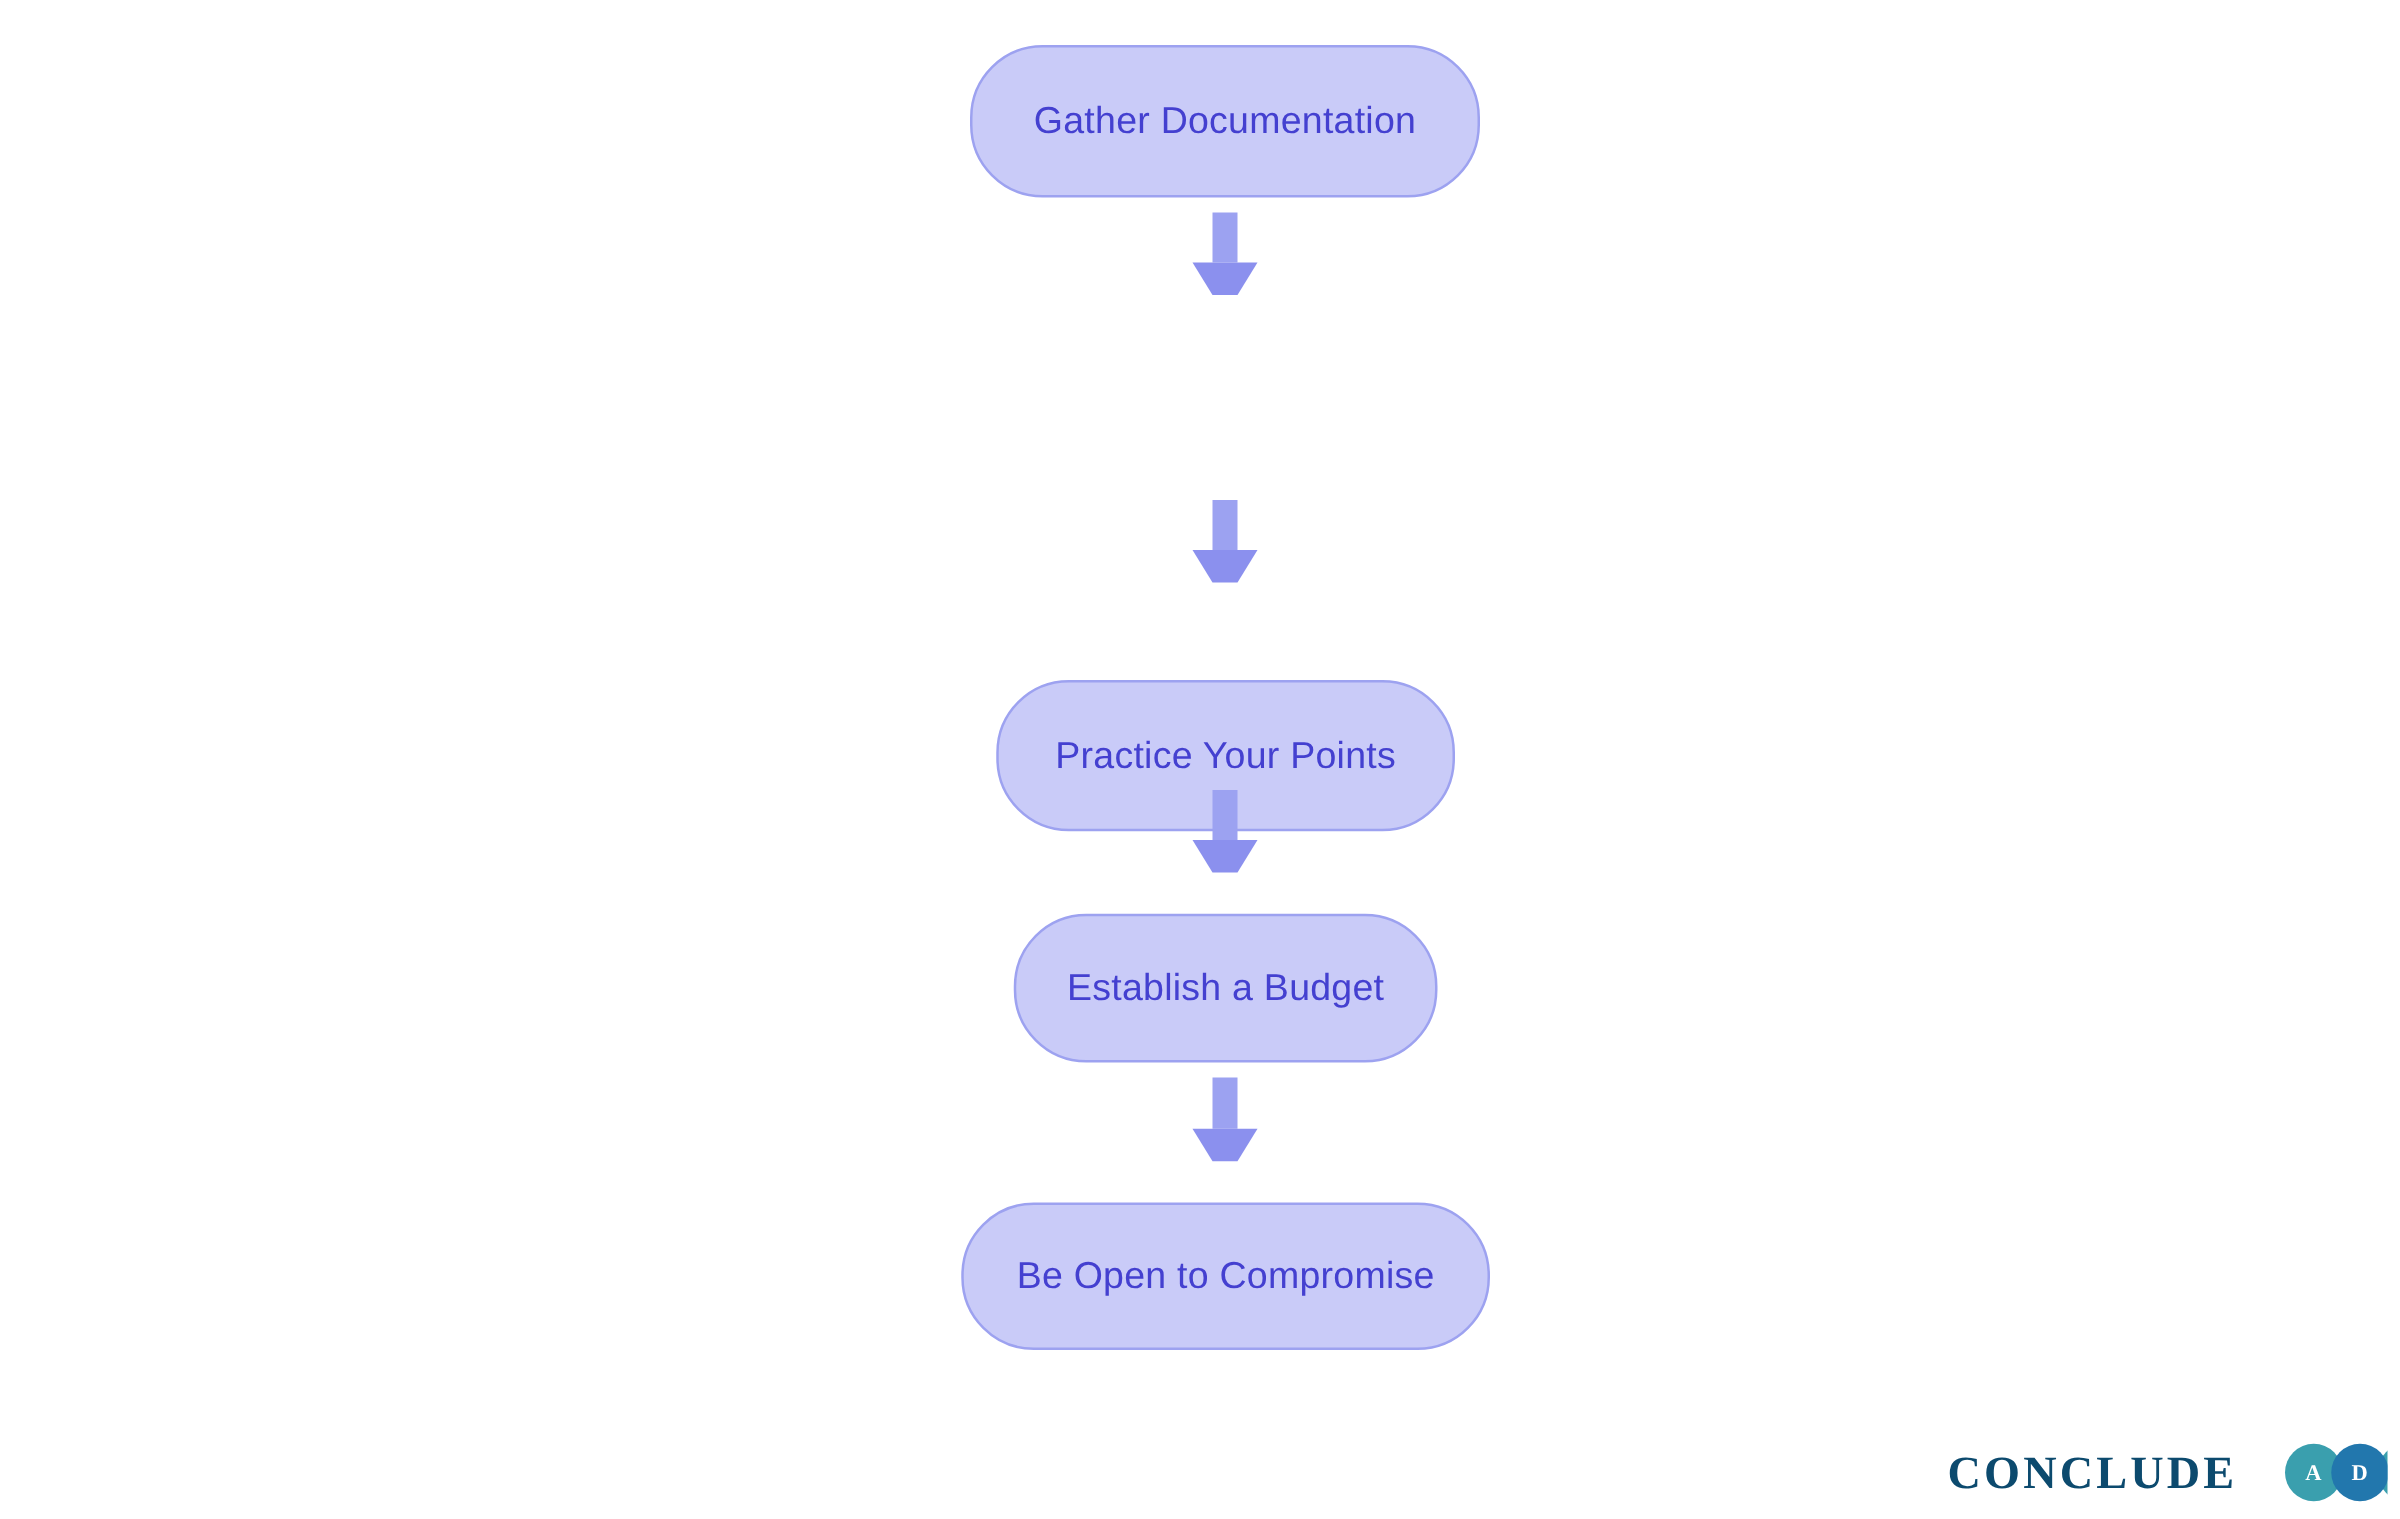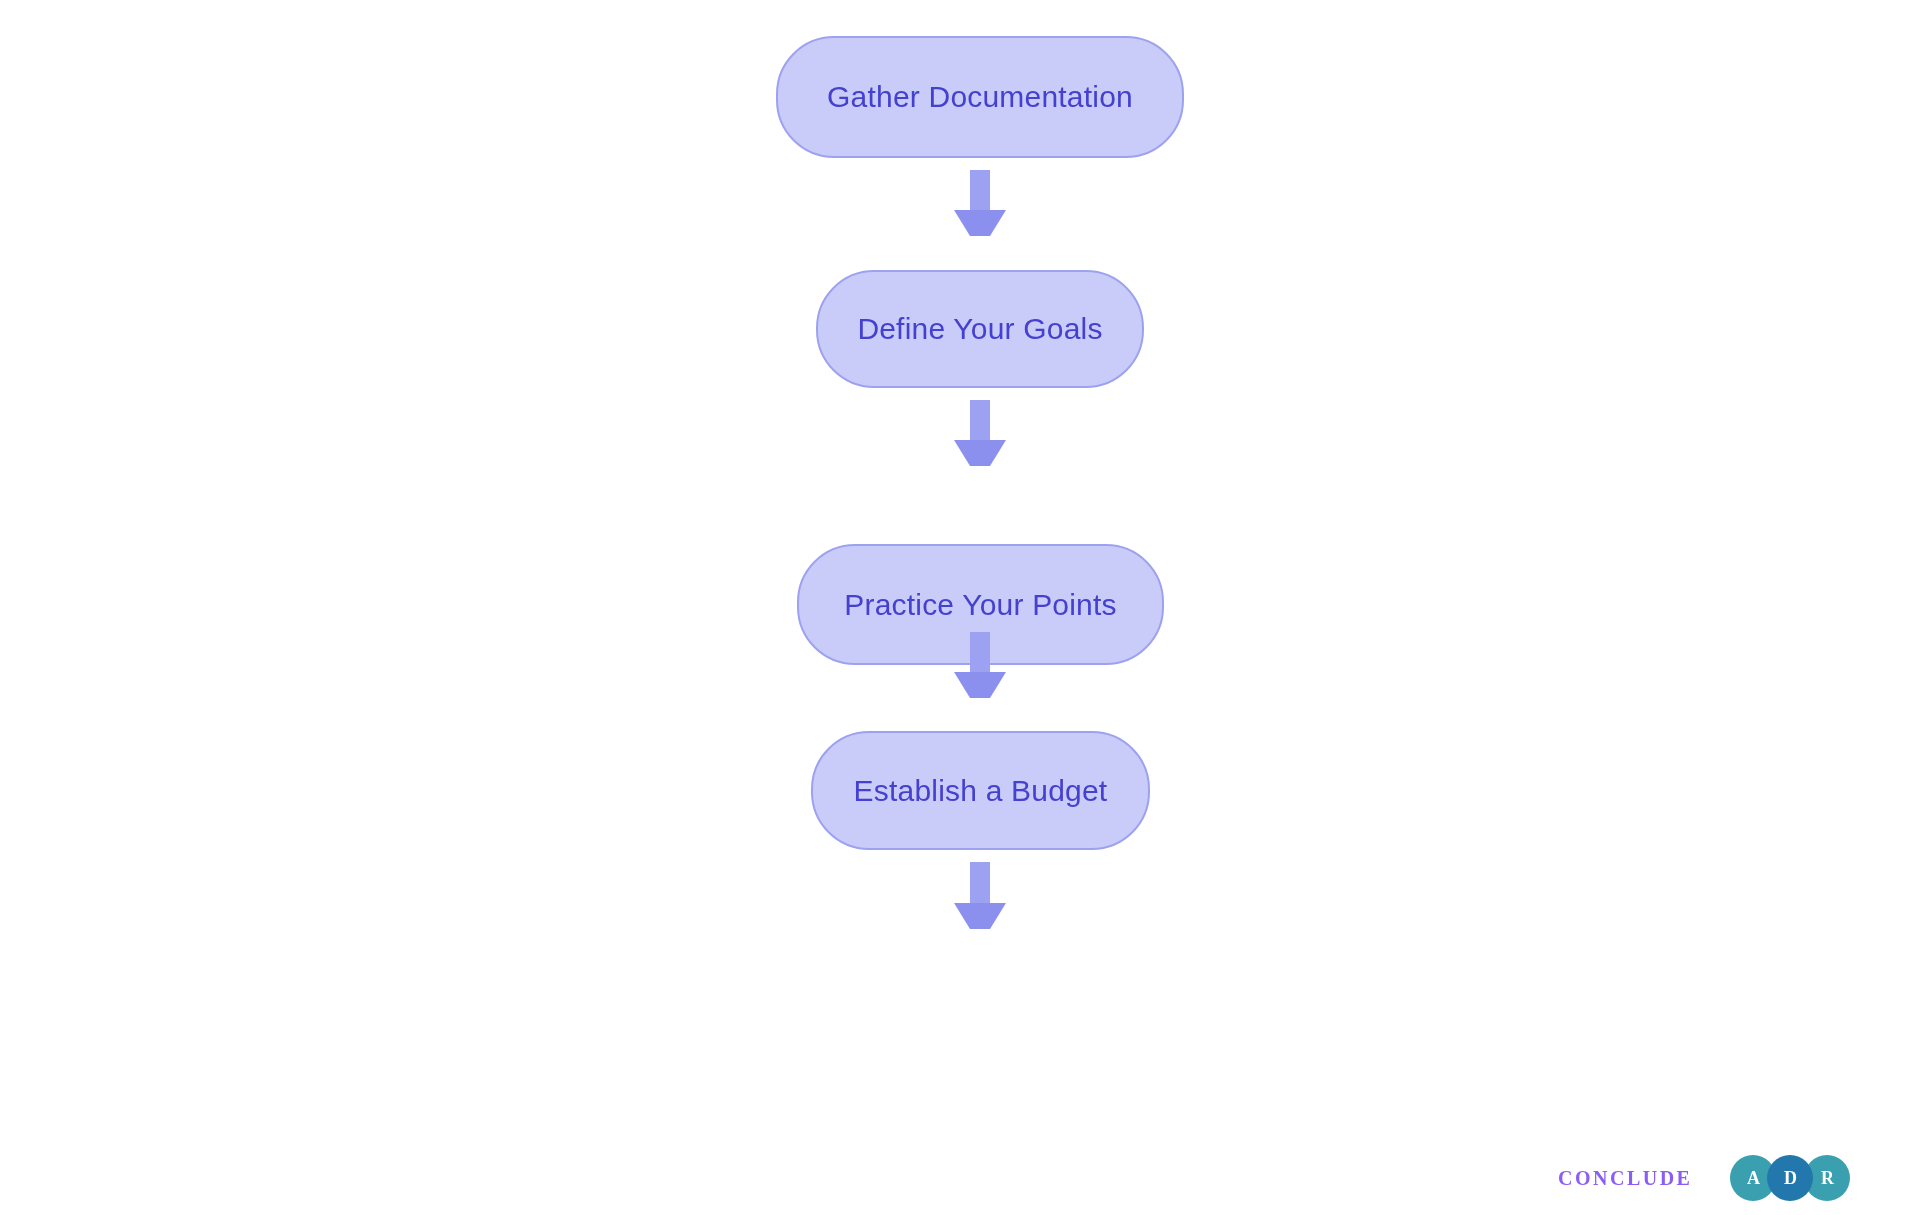--- a/index.html
+++ b/index.html
@@ -52,23 +52,23 @@
     left: 1518px;
     top: 1134px;
     height: 48px;
     display: flex;
     align-items: center;
     gap: 18px;
   }
   .logo-word {
     font-family: "Liberation Serif", serif;
     font-weight: bold;
-    font-size: 20px;
+    font-size: 37px;
     letter-spacing: 2.5px;
-    color: #8b5cf6;
+    color: #0c4a6e;
     line-height: 1;
   }
   .logo-circles {
     display: flex;
     align-items: center;
   }
   .circle {
     width: 46px;
     height: 46px;
     border-radius: 50%;
@@ -92,23 +92,20 @@
 
   <div class="node" style="left:756px; top:16px; width:408px; height:122px;">
     <span class="node-label">Gather Documentation</span>
   </div>
 
   <div class="connector" style="top:140px; height:106px;">
     <div class="connector-line"></div>
     <div class="connector-head"></div>
   </div>
 
-  <div class="node" style="left:796px; top:250px; width:328px; height:118px;">
-    <span class="node-label">Define Your Goals</span>
-  </div>
 
   <div class="connector" style="top:370px; height:106px;">
     <div class="connector-line"></div>
     <div class="connector-head"></div>
   </div>
 
   <div class="node" style="left:777px; top:479px; width:367px; height:121px;margin-top:45px;">
     <span class="node-label">Practice Your Points</span>
   </div>
 
@@ -119,20 +116,23 @@
 
   <div class="node" style="left:791px; top:711px; width:339px; height:119px;text-align:center;">
     <span class="node-label">Establish a Budget</span>
   </div>
 
   <div class="connector" style="top:832px; height:107px;">
     <div class="connector-line"></div>
     <div class="connector-head"></div>
   </div>
 
+  <div class="node" style="left:749px; top:942px; width:423px; height:118px;">
+    <span class="node-label">Be Open to Compromise</span>
+  </div>
 
   <div class="logo">
     <span class="logo-word">CONCLUDE</span>
     <div class="logo-circles">
       <span class="circle circle-a">A</span>
       <span class="circle circle-d">D</span>
       <span class="circle circle-r">R</span>
     </div>
   </div>
 

